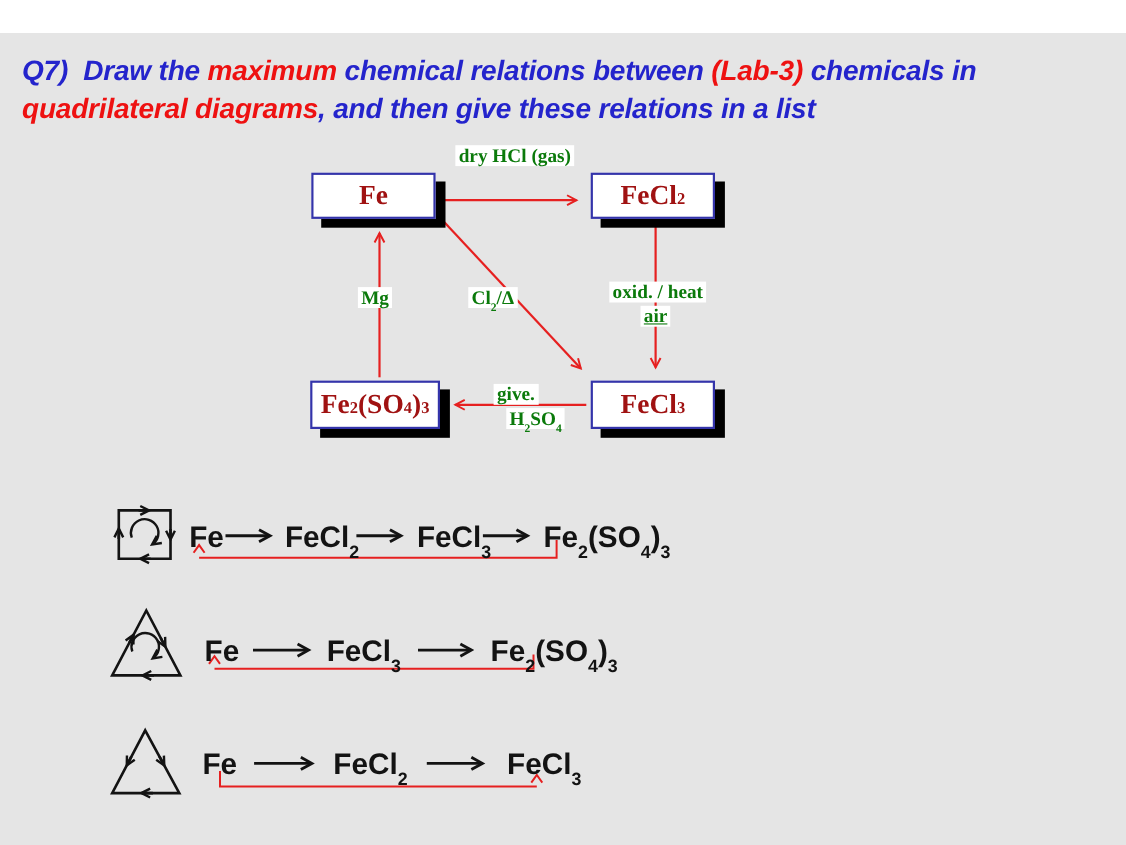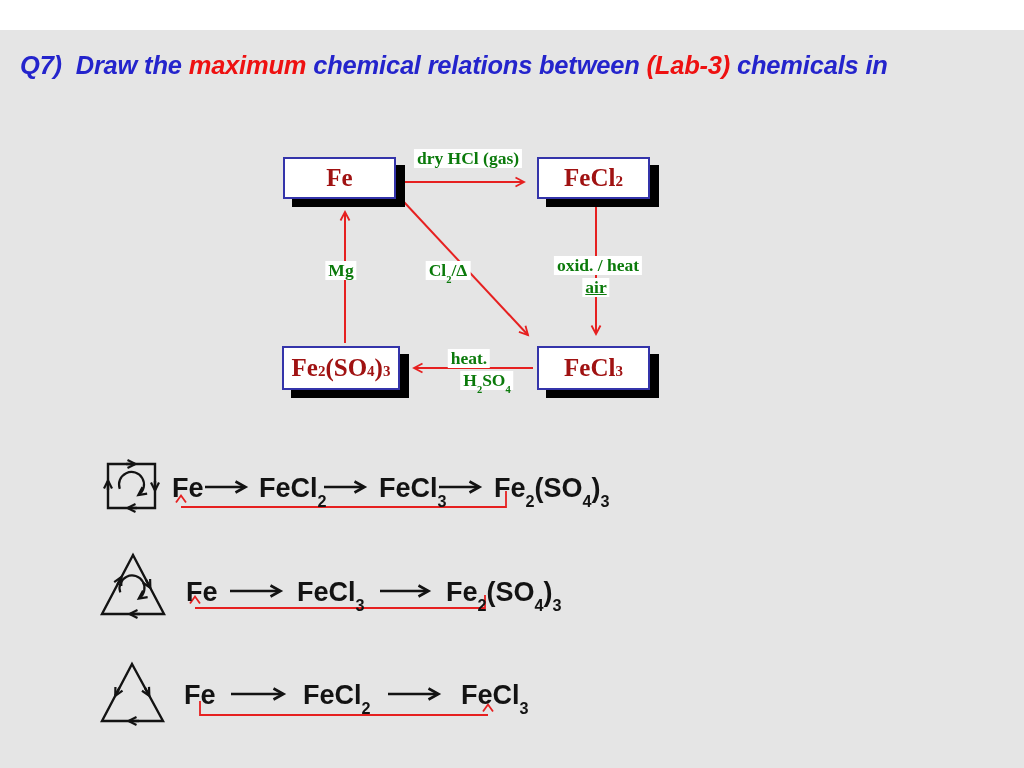--- a/index.html
+++ b/index.html
@@ -30,20 +30,21 @@
   sub{font-size:0.6em;line-height:0;position:relative;bottom:-0.22em;}
   .overlay,.icon,.barrow{position:absolute;}
   .overlay{left:0;top:0;pointer-events:none;}
 </style>
 </head>
 <body>
 
 <div id="slide">
 
   <div class="title-line" id="title1"><span class="blue">Q7)&nbsp; Draw the </span><span class="red">maximum</span><span class="blue"> chemical relations between </span><span class="red">(Lab-3)</span><span class="blue"> chemicals in</span></div>
+  <div class="title-line" id="title2"><span class="red">quadrilateral diagrams</span><span class="blue">, and then give these relations in a list</span></div>
 
   <svg class="overlay" width="1024" height="768" viewBox="0 0 1024 768">
     <defs>
       <marker id="mrv" markerUnits="userSpaceOnUse" markerWidth="14" markerHeight="14" refX="10.5" refY="7" orient="auto">
         <path d="M2,2.5 L10.5,7 L2,11.5" fill="none" stroke="#e62020" stroke-width="1.8"></path>
       </marker>
       <marker id="mbv" markerUnits="userSpaceOnUse" markerWidth="13" markerHeight="13" refX="9.5" refY="6.5" orient="auto">
         <path d="M2,2.5 L10,6.5 L2,10.5" fill="none" stroke="#131313" stroke-width="2.2"></path>
       </marker>
       <marker id="mbv2" markerUnits="userSpaceOnUse" markerWidth="16" markerHeight="17" refX="11.5" refY="8.5" orient="auto">
@@ -80,26 +81,26 @@
       <span>(SO</span>
       <sub>4</sub>
       <span>)</span>
       <sub>3</sub>
     </div>
   <div class="chem-box" id="box-fecl3">
       <span>FeCl</span>
       <sub>3</sub>
     </div>
 
-  <div class="glabel" style="left:468px;top:119px;"><span>dry HCl (gas)</span></div>
+  <div class="glabel" style="left:468px;top:102px;"><span>dry HCl (gas)</span></div>
   <div class="glabel" style="left:341px;top:231px;"><span>Mg</span></div>
   <div class="glabel" style="left:448px;top:231px;"><span>Cl</span><sub>2</sub><span>/Δ</span></div>
   <div class="glabel" style="left:598px;top:226px;"><span>oxid. / heat</span></div>
   <div class="glabel" style="left:596px;top:248px;text-decoration:underline;"><span>air</span></div>
-  <div class="glabel" style="left:469px;top:319px;"><span>heat.</span></div>
+  <div class="glabel" style="left:469px;top:319px;"><span>give.</span></div>
   <div class="glabel" style="left:487px;top:341px;"><span>H</span><sub>2</sub><span>SO</span><sub>4</sub></div>
 
   <svg class="icon" style="left:101px;top:426px;" width="62" height="60" viewBox="0 0 62 60">
     <g stroke="#131313" stroke-width="2.4" fill="none">
       <path d="M7,8 H54 V52 H7 Z"></path>
       <path d="M25,8 L34,8" marker-end="url(#mbv)"></path>
       <path d="M54,25 L54,34" marker-end="url(#mbv)"></path>
       <path d="M36,52 L27,52" marker-end="url(#mbv)"></path>
       <path d="M7,34 L7,25" marker-end="url(#mbv)"></path>
       <path d="M18.8,32.8 A12.5,12.5 0 1 1 37.7,38.7" marker-end="url(#mbv)" stroke-width="2.2"></path>

